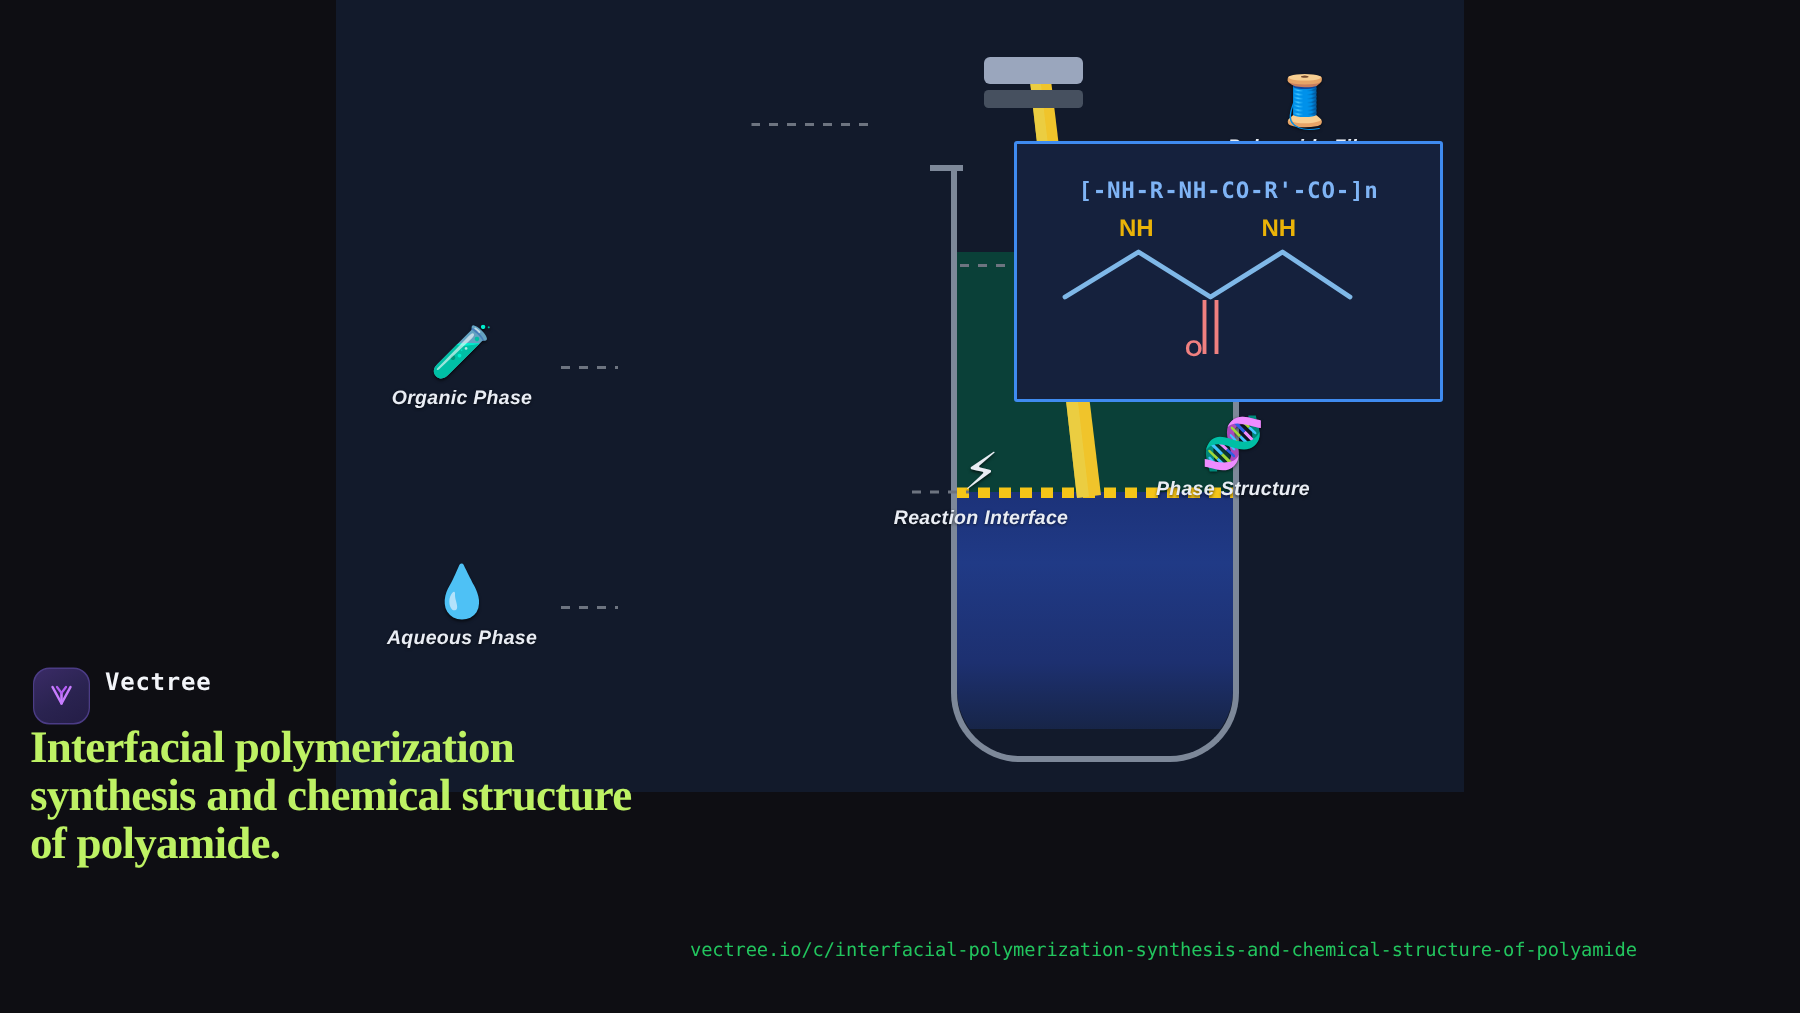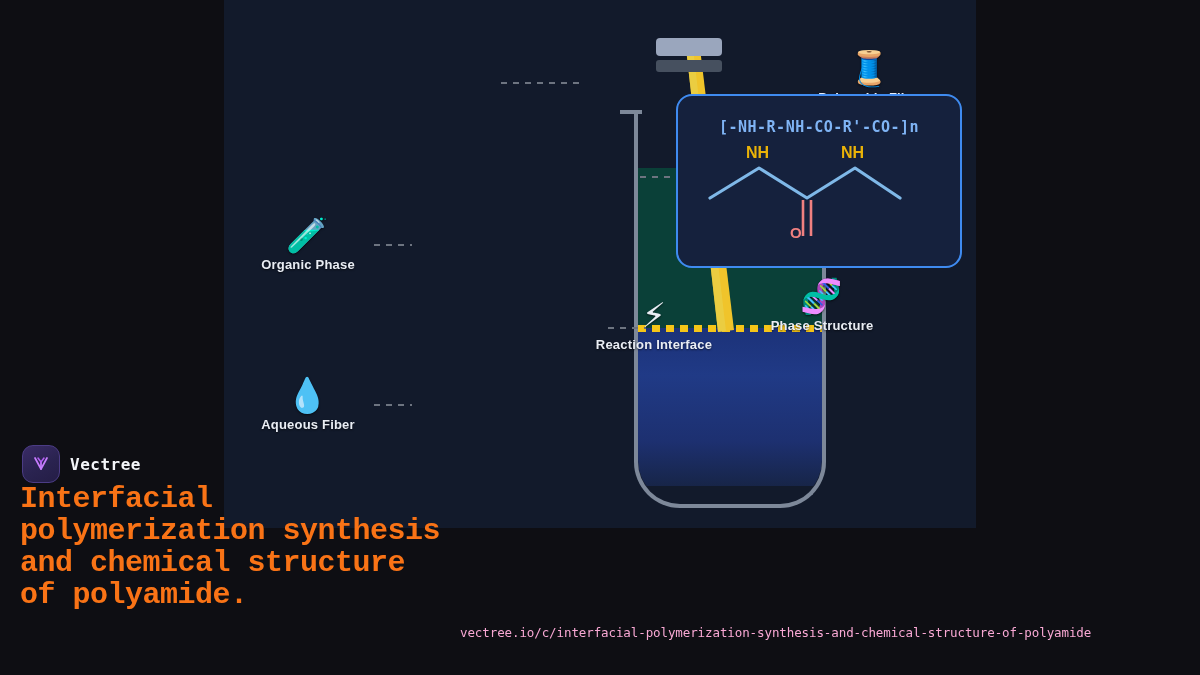--- a/index.html
+++ b/index.html
@@ -139,31 +139,31 @@
     z-index: 7;
     text-shadow: 0 1px 2px rgba(0,0,0,.6);
   }
   .label .emoji {
     display: block;
     font-size: 34px;
     line-height: 40px;
     font-family: "DejaVu Sans", sans-serif;
     margin-bottom: 2px;
   }
-  .label .caption { display: block; white-space: nowrap; }
+  .label .caption { display: block; white-space: nowrap; font-style: italic; }
 
   
   #structure-card {
     position: absolute;
     left: 676px;
     top: 94px;
     width: 282px;
     height: 170px;
     border: 2px solid #3f8bf0;
-    border-radius: 16px;
+    border-radius: 2px;
     background: #15213d;
     z-index: 8;
   }
   #formula {
     position: absolute;
     left: 0; top: 22px;
     width: 100%;
     text-align: center;
     color: #7fb4f5;
     font-family: "DejaVu Sans Mono", monospace;
@@ -187,21 +187,21 @@
     font-size: 15px;
     font-weight: bold;
   }
   #bond-svg { position: absolute; left: 0; top: 0; }
 
   
   #brand {
     position: absolute;
     left: 22px; top: 445px;
     display: flex;
-    align-items: center;
+    align-items: flex-start;
     gap: 10px;
     z-index: 12;
   }
   #logo {
     width: 36px; height: 36px;
     border-radius: 11px;
     background: linear-gradient(150deg, #3a2b66 0%, #2a2350 55%, #241d46 100%);
     border: 1px solid #4b3c85;
     display: flex; align-items: center; justify-content: center;
   }
@@ -209,33 +209,33 @@
     color: #f3f5f9;
     font-family: "DejaVu Sans Mono", monospace;
     font-size: 16px;
     font-weight: bold;
     letter-spacing: .5px;
   }
   #headline {
     position: absolute;
     left: 20px; top: 483px;
     width: 430px;
-    color: #f97316;
-    font-family: Liberation Mono, monospace;
+    color: #bef264;
+    font-family: Liberation Serif, serif;
     font-size: 30px;
     font-weight: bold;
     line-height: 32px;
     letter-spacing: -.5px;
     z-index: 12;
     white-space: pre-wrap;
   }
   #url {
     position: absolute;
     left: 460px; top: 625px;
-    color: #f9a8d4;
+    color: #22c55e;
     font-family: "DejaVu Sans Mono", monospace;
     font-size: 12.5px;
     letter-spacing: -.1px;
     z-index: 12;
   }
 </style>
 </head>
 <body>
 
 <div id="stage">
@@ -275,21 +275,21 @@
       <span class="caption">Polyamide Fiber</span>
     </div>
 
     <div class="label" style="left:12px; top:215px; width:144px;">
       <span class="emoji">🧪</span>
       <span class="caption">Organic Phase</span>
     </div>
 
     <div class="label" style="left:12px; top:375px; width:144px;">
       <span class="emoji">💧</span>
-      <span class="caption">Aqueous Fiber</span>
+      <span class="caption">Aqueous Phase</span>
     </div>
 
     <div class="label" style="left:355px; top:295px; width:150px;">
       <span class="emoji">⚡</span>
       <span class="caption">Reaction Interface</span>
     </div>
 
     <div class="label" style="left:518px; top:276px; width:160px;">
       <span class="emoji">🧬</span>
       <span class="caption">Phase Structure</span>

